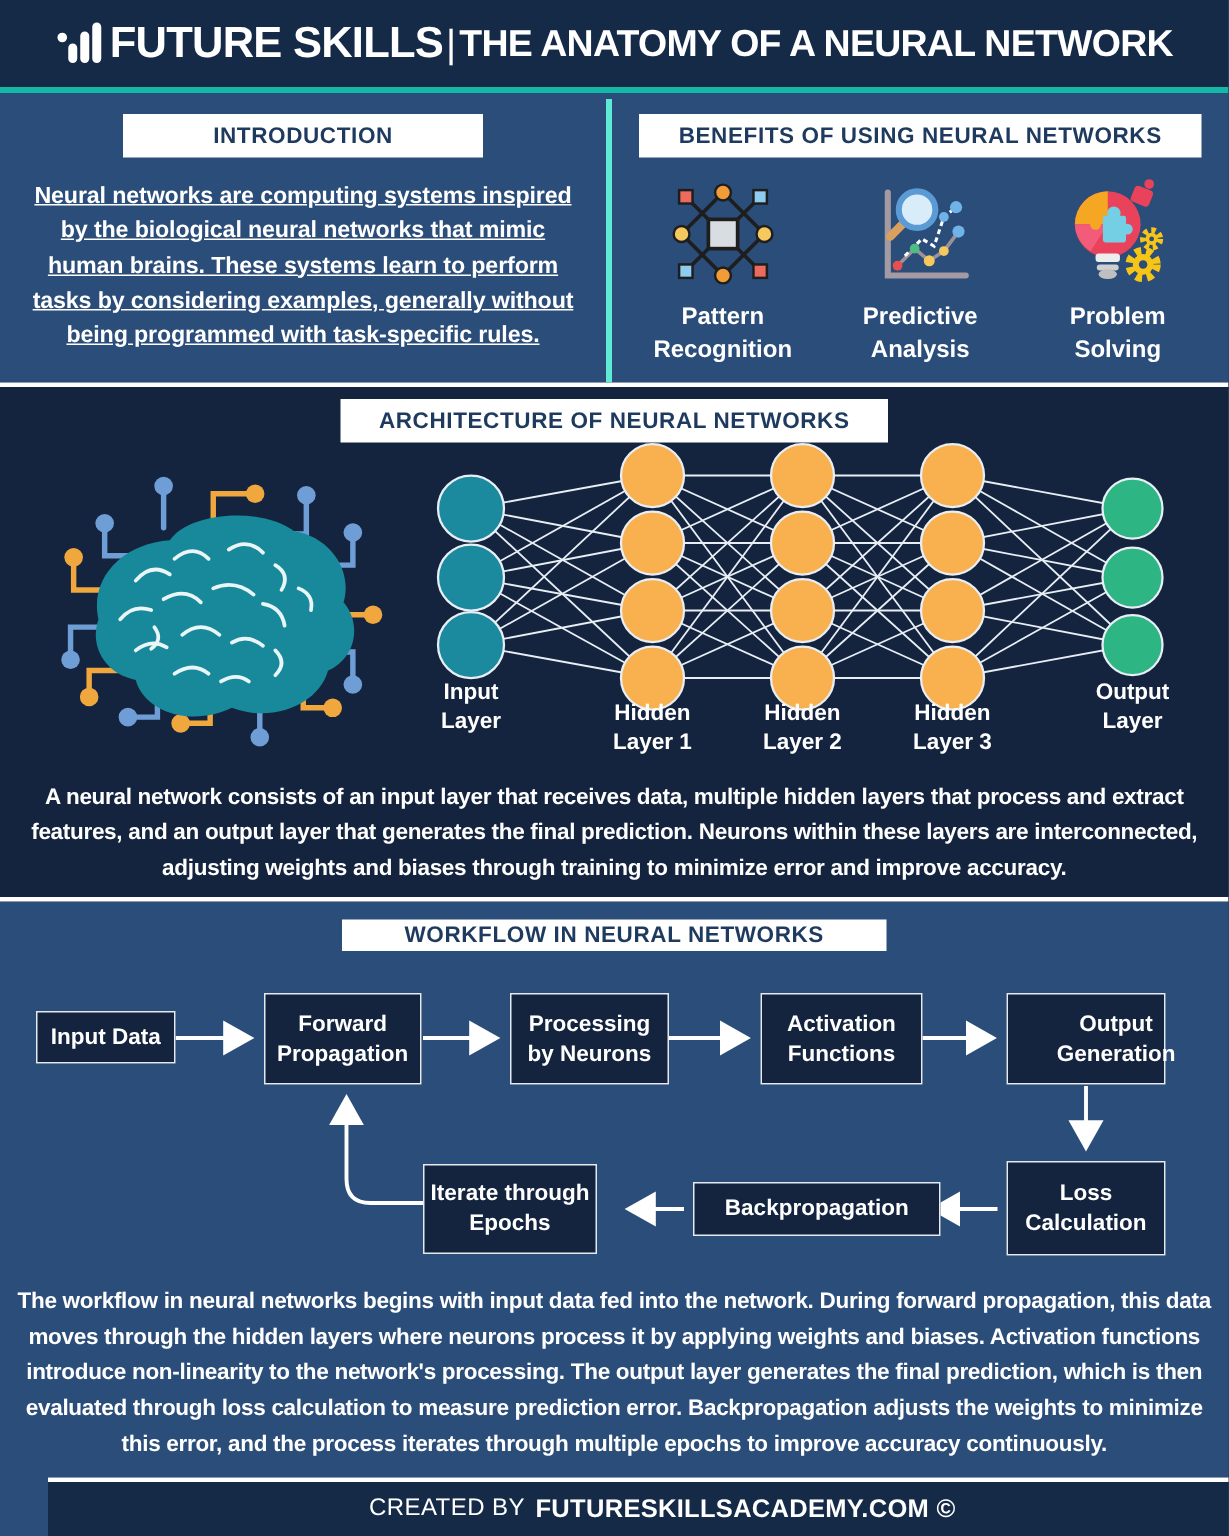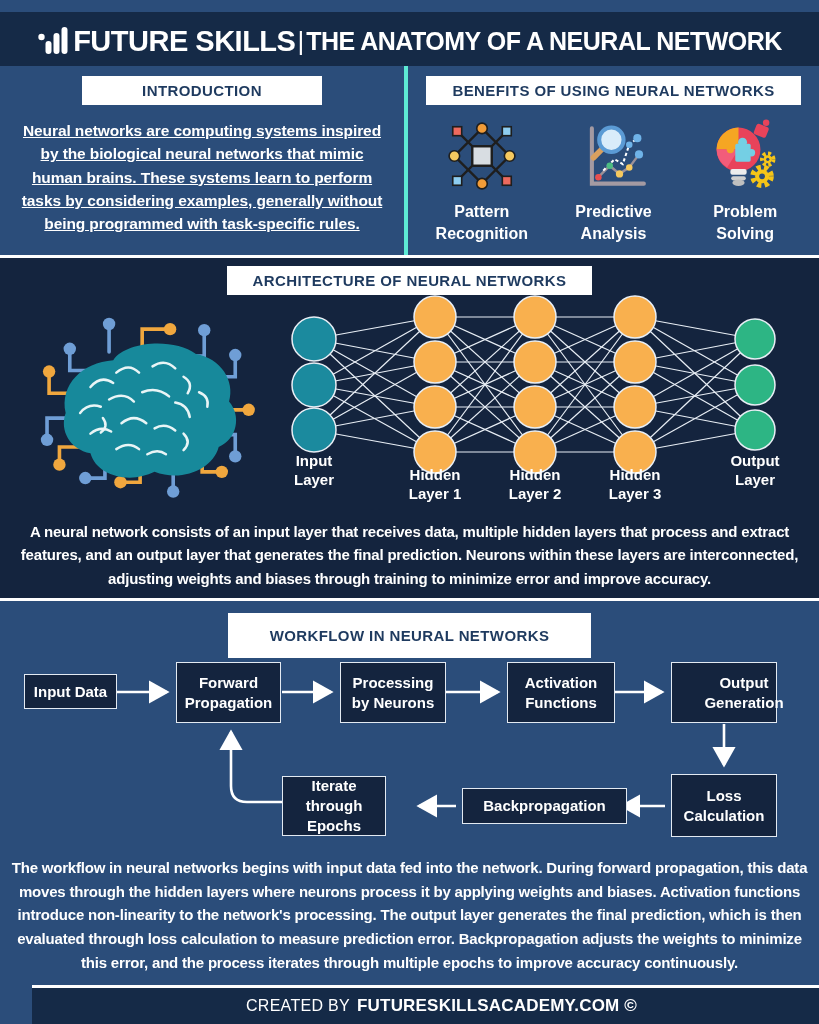--- a/index.html
+++ b/index.html
@@ -1,34 +1,34 @@
 <!DOCTYPE html>
 <html><head>
 <meta charset="utf-8">
 <style>
   * { margin:0; padding:0; box-sizing:border-box; }
   body { background:#333; font-family:"Liberation Sans", sans-serif; }
   .page { position:relative; width:819px; height:1024px; margin:0 auto; background:#2B4D7A; overflow:hidden; }
 
   
   .header { position:absolute; left:0; top:0; width:819px; height:62px; background:#152A47;
-            display:flex; align-items:center; justify-content:center; border-bottom:4px solid #fdba74;margin-top:12px; }
+            display:flex; align-items:center; justify-content:center; border-bottom:4px solid #14b8a6; }
   .brand { color:#fff; font-size:29px; font-weight:800; letter-spacing:-0.5px; }
   .hsep { color:#fff; font-size:26px; font-weight:300; margin:0 2px; }
   .htitle { color:#fff; font-size:25px; font-weight:800; letter-spacing:-0.5px; }
 
   
   .toprow { position:absolute; left:0; top:66px; width:819px; height:189px; display:flex; }
   .col-intro { width:408px; height:100%; background:#2B4D7A; border-right:4px solid #5eead4; text-align:center; padding-top:10px; }
   .col-benefits { flex:1; height:100%; background:#2B4D7A; text-align:center; padding-top:10px; }
 
   .titlebox { display:inline-block; background:#fff; color:#1E3A5F; font-weight:800; font-size:15px;
               letter-spacing:0.4px; padding:6px 26px; }
   .titlebox.intro { padding:6px 60px; }
-  .titlebox.workflow { padding:14px 42px; }
+  .titlebox.workflow { padding:2px 42px; }
 
   .intro-body { margin:14px 14px 0; color:#fff; font-weight:700; font-size:15.5px; line-height:1.5; letter-spacing:-0.1px;text-decoration:underline; }
 
   .benefit-row { display:flex; justify-content:space-around; margin-top:12px; padding:0 8px; }
   .benefit { width:130px; }
   .benefit svg { width:78px; height:78px; display:block; margin:0 auto; }
   .benefit-label { margin-top:6px; color:#fff; font-weight:700; font-size:16px; line-height:1.35; }
 
   
   .arch { position:absolute; left:0; top:255px; width:819px; height:346px; background:#14243E;
@@ -339,21 +339,21 @@
           <path d="M282,147 H247 Q231,147 231,131 V77"></path>
         </g>
       </svg>
       <div class="fbox" style="left:24px;  top:19px;  width:93px;  height:35px;">Input Data</div>
       <div class="fbox" style="left:176px; top:7px;   width:105px; height:61px;">Forward Propagation</div>
       <div class="fbox" style="left:340px; top:7px;   width:106px; height:61px;">Processing by Neurons</div>
       <div class="fbox" style="left:507px; top:7px;   width:108px; height:61px;">Activation Functions</div>
       <div class="fbox" style="left:671px; top:7px;   width:106px; height:61px;padding-left:44px;">Output Generation</div>
       <div class="fbox" style="left:671px; top:119px; width:106px; height:63px;">Loss Calculation</div>
       <div class="fbox" style="left:462px; top:133px; width:165px; height:36px;">Backpropagation</div>
-      <div class="fbox" style="left:282px; top:121px; width:104px; height:60px;">Iterate through Epochs</div>
+      <div class="fbox" style="left:282px; top:121px; width:116px; height:60px;">Iterate through Epochs</div>
     </div>
 
     <p class="flow-body">The workflow in neural networks begins with input data fed into the network. During forward propagation, this data moves through the hidden layers where neurons process it by applying weights and biases. Activation functions introduce non-linearity to the network's processing. The output layer generates the final prediction, which is then evaluated through loss calculation to measure prediction error. Backpropagation adjusts the weights to minimize this error, and the process iterates through multiple epochs to improve accuracy continuously.</p>
   </div>
 
   <div class="footer">
     <span class="prefix">CREATED BY</span>
     <span class="site">FUTURESKILLSACADEMY.COM ©</span>
   </div>
 

